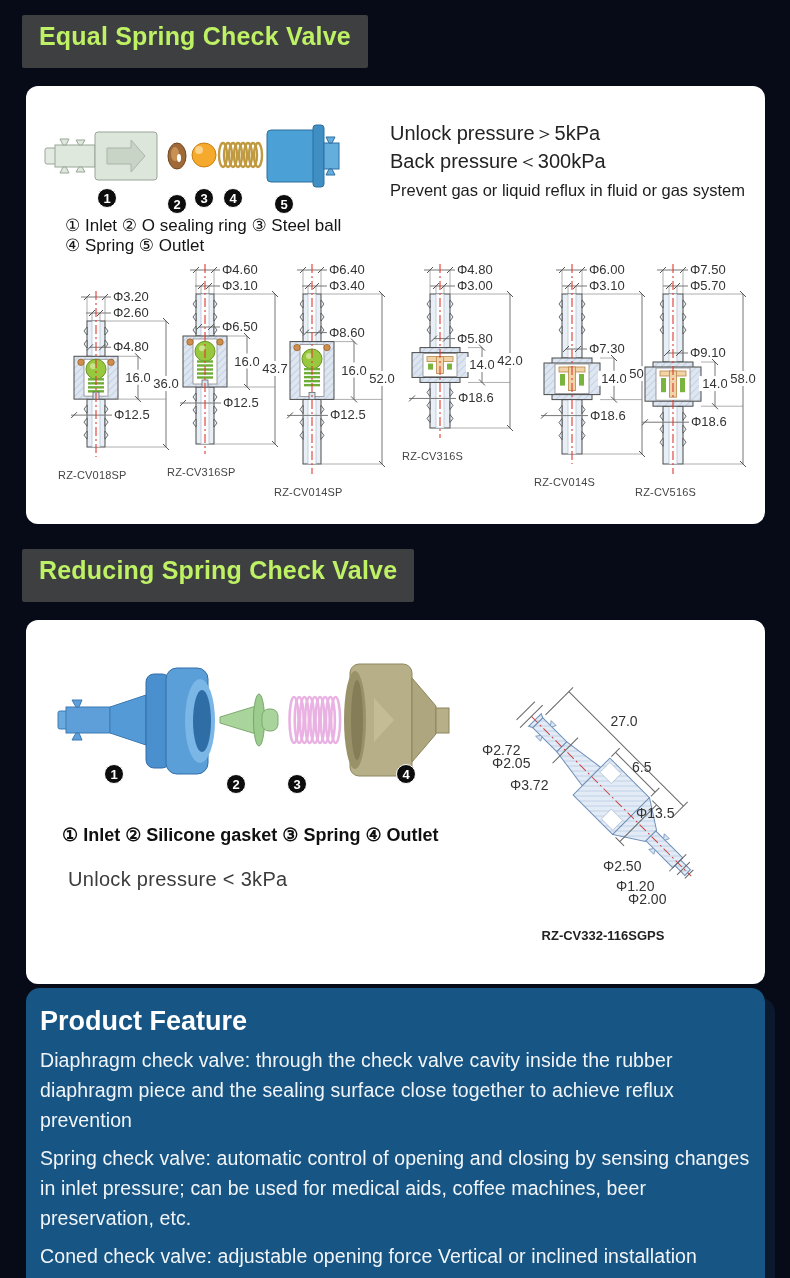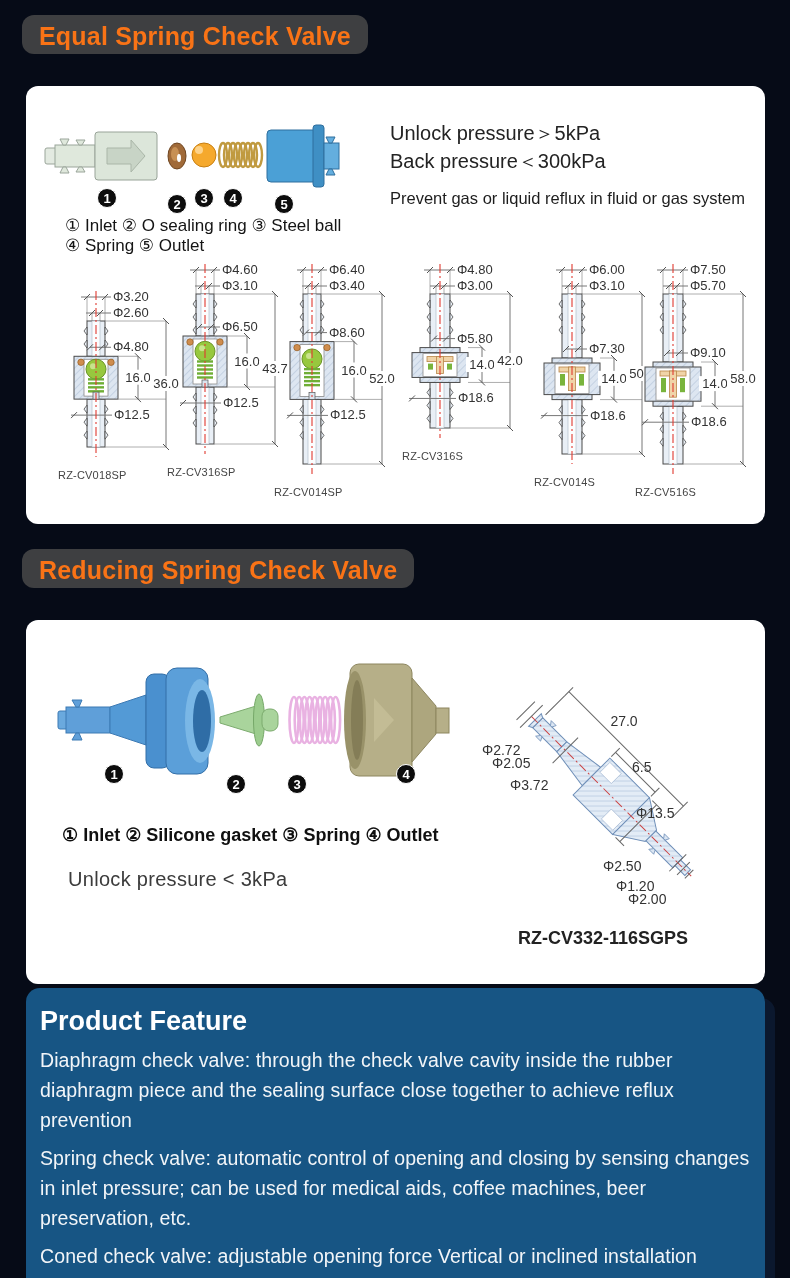--- a/index.html
+++ b/index.html
@@ -2,42 +2,42 @@
 <html><head>
 <meta charset="utf-8">
 <style>
   html,body{margin:0;padding:0;}
   body{
     width:790px;height:1278px;position:relative;overflow:hidden;
     background:#060b17;
     font-family:"Liberation Sans", sans-serif;
   }
   .section-title{
-    position:absolute;left:22px;background:#3e3f41;color:#f97316;
+    position:absolute;left:22px;background:#3e3f41;color:#bef264;
     font-size:25px;font-weight:700;letter-spacing:.2px;
-    padding:7px 17px 3px;border-radius:12px;white-space:nowrap;
+    padding:7px 17px 17px;border-radius:2px;white-space:nowrap;
   }
   #title-equal{top:15px;}
   #title-reducing{top:549px;}
   .panel{
     position:absolute;left:26px;width:739px;background:#ffffff;border-radius:12px;
   }
   #panel-equal{top:86px;height:438px;}
   #panel-reducing{top:620px;height:364px;}
   .abs{position:absolute;}
   .spec-line{position:absolute;left:364px;font-size:20px;color:#232323;font-weight:500;white-space:nowrap;}
-  .spec-note{position:absolute;left:364px;font-size:16.5px;color:#1d1d1d;font-weight:500;white-space:nowrap;margin-top:8px;}
+  .spec-note{position:absolute;left:364px;font-size:16.5px;color:#1d1d1d;font-weight:500;white-space:nowrap;}
   .parts-line{position:absolute;left:39px;font-size:17px;color:#141414;font-weight:500;white-space:nowrap;}
   .valve-slot{position:absolute;display:flex;flex-direction:column;}
   .model-label{font-size:11px;color:#454545;margin:6px 0 0 2px;letter-spacing:.2px;white-space:nowrap;}
   .parts-line2{position:absolute;left:36px;top:204px;font-size:18px;color:#101010;font-weight:600;white-space:nowrap;}
   .spec2-line{position:absolute;left:42px;font-size:20px;color:#3c3c3c;letter-spacing:.3px;font-weight:500;white-space:nowrap;}
   #diag-model-label{
     position:absolute;left:462px;top:308px;width:230px;text-align:center;
-    font-size:18px;font-weight:700;color:#222;white-space:nowrap;
+    font-size:13px;font-weight:700;color:#222;white-space:nowrap;
   }
   #feature-panel{
     position:absolute;left:26px;top:988px;width:739px;height:326px;
     background:#175584;border-radius:14px;color:#fff;
     box-shadow:10px 10px 0 rgba(22,48,88,.35);
   }
   #feature-title{font-size:27px;font-weight:700;margin:18px 0 4px 14px;}
   .feature-text{margin:8px 13px 0 14px;font-size:19.5px;line-height:30px;font-weight:500;letter-spacing:.1px;color:#f2f5f8;}
   svg text{font-family:"Liberation Sans", sans-serif;}
 </style>

